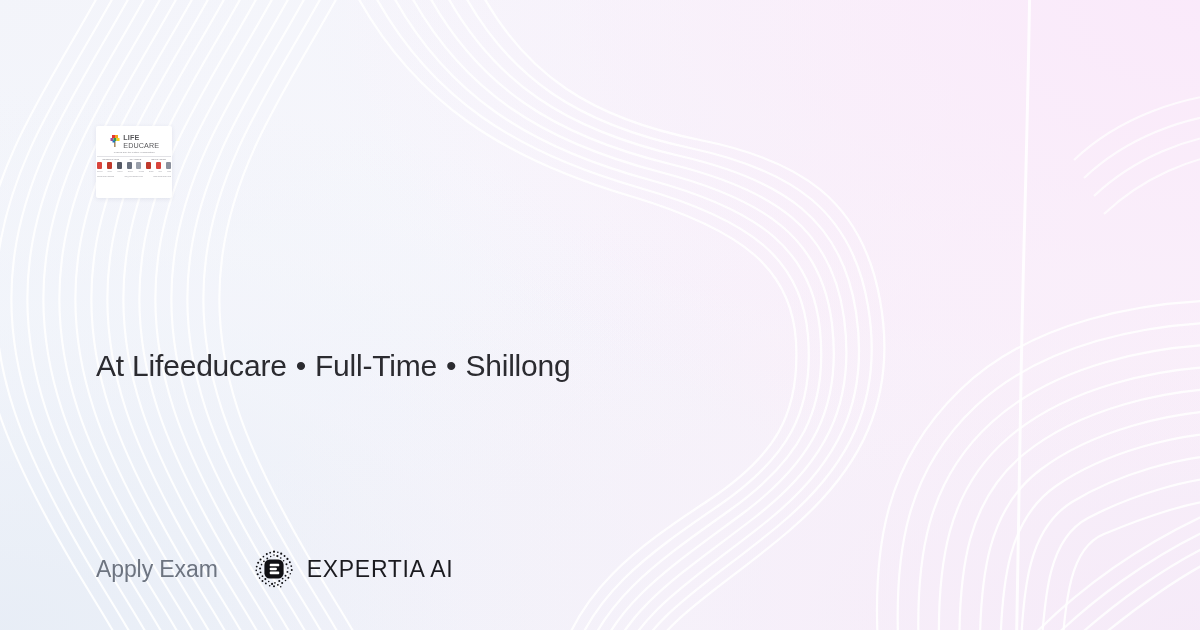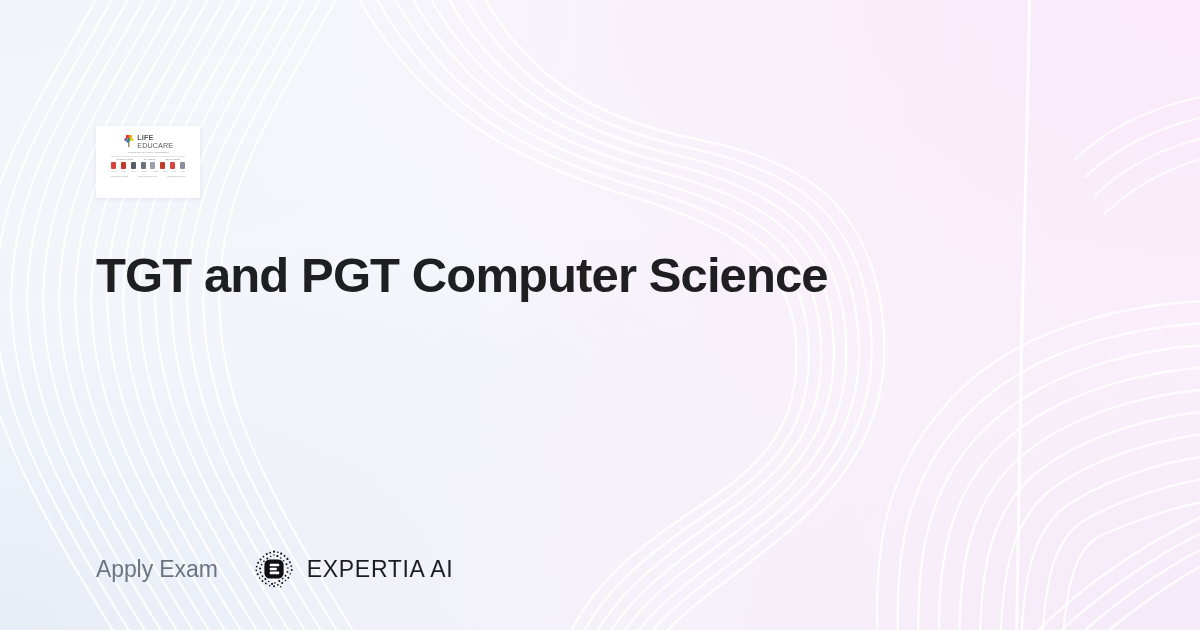--- a/index.html
+++ b/index.html
@@ -28,21 +28,21 @@
   #contours {
     position:absolute; inset:0;
     width:1200px; height:630px;
     pointer-events:none;
   }
 
   
   #logo-card {
     position:absolute;
     left:96px; top:126px;
-    width:104px; height:72px;
+    width:76px; height:72px;
     background:#ffffff;
     border-radius:2px;
     box-shadow:0 1px 4px rgba(60,70,110,0.10);
     overflow:hidden;
     display:flex; flex-direction:column;
     align-items:center; justify-content:flex-start;
     padding:6px 4px 3px 4px;
   }
   .logo-head {
     display:flex; align-items:center; gap:2.5px;
@@ -269,22 +269,22 @@
     </div>
 
     <div class="logo-foot">
       <span>Lifeeducare
 Shillong</span>
       <span>info@lifeeducare.com</span>
       <span>www.lifeeducare.com</span>
     </div>
   </div>
 
-  <h1 id="headline">TGT and PGT Computer Science</h1>
-
+
+  <div id="subline"><span>At Lifeeducare</span><span class="sep">•</span><span>Full-Time</span><span class="sep">•</span><span>Shillong</span></div>
 
   <div id="footer">
     <span id="apply-with">Apply Exam</span>
 
     <div id="expertia-lockup">
       <svg id="expertia-mark" viewBox="0 0 100 100">
 
         <g fill="#101014">
           <rect x="30" y="30" width="40" height="40" rx="11" ry="11"></rect>
         </g>

